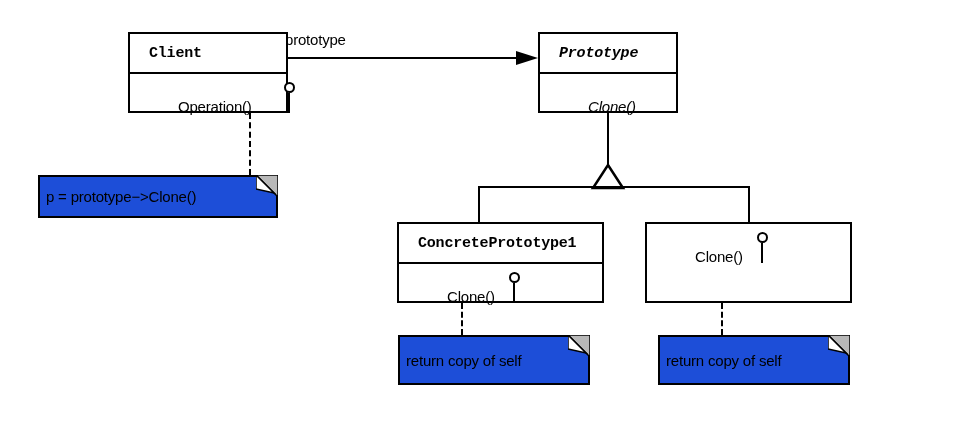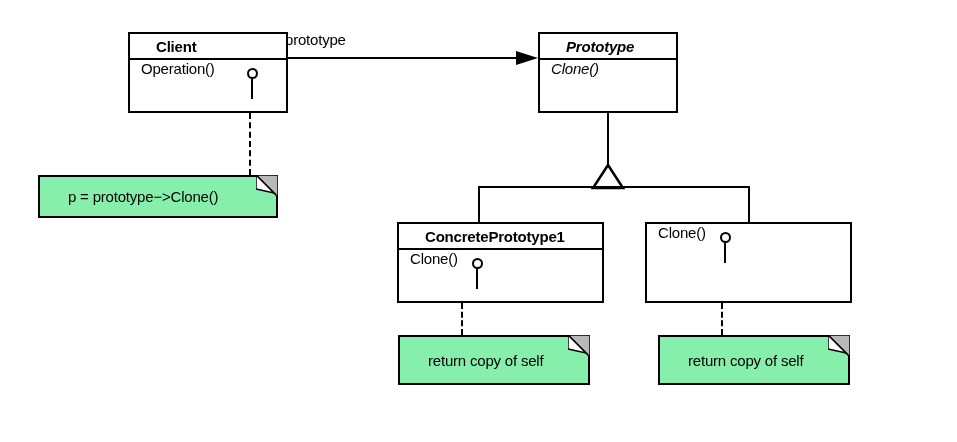--- a/index.html
+++ b/index.html
@@ -15,34 +15,36 @@
     font-family: "Liberation Sans", sans-serif;
     overflow: hidden;
   }
   .uml-class {
     position: absolute;
     border: 2px solid #000000;
     background: #ffffff;
     box-sizing: border-box;
   }
   .uml-name-compartment {
-    height: 26px;
+    height: 40px;
     border-bottom: 2px solid #000000;
     box-sizing: border-box;
     display: flex;
     align-items: center;
-    padding-left: 26px;
+    padding-left: 19px;
+    font-family: Liberation Mono, monospace;
   }
   .uml-ops-compartment {
     height: 41px;
     box-sizing: border-box;
     display: flex;
-    align-items: flex-start;
+    align-items: flex-end;
     padding-left: 11px;
     position: relative;
+    margin-left: 37px;
   }
   .cls-name {
     font-size: 15px;
     font-weight: bold;
     color: #000000;
     letter-spacing: -0.2px;
     white-space: nowrap;
   }
   .cls-name.abstract {
     font-style: italic;
@@ -68,25 +70,25 @@
   }
   .lollipop-stem {
     position: absolute;
     width: 2px;
     background: #000000;
   }
   
   .uml-note {
     position: absolute;
     border: 2px solid #000000;
-    background: #86efac;
+    background: #1d4ed8;
     box-sizing: border-box;
     display: flex;
     align-items: center;
-    padding-left: 28px;
+    padding-left: 6px;
   }
   .note-text {
     font-size: 15px;
     color: #000000;
     white-space: nowrap;
     letter-spacing: -0.2px;
   }
   .note-fold {
     position: absolute;
     top: -2px;

